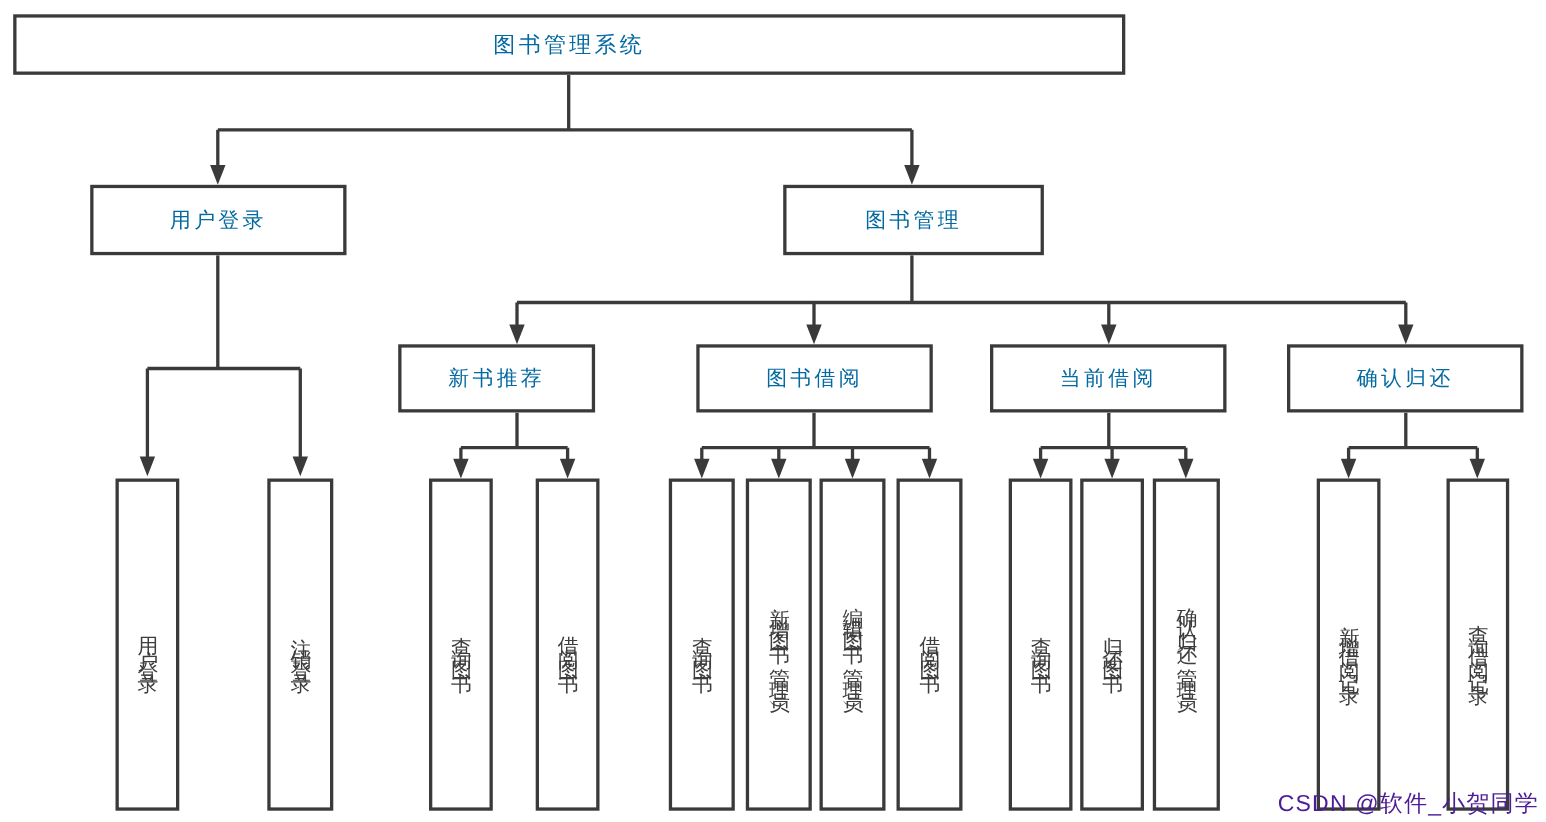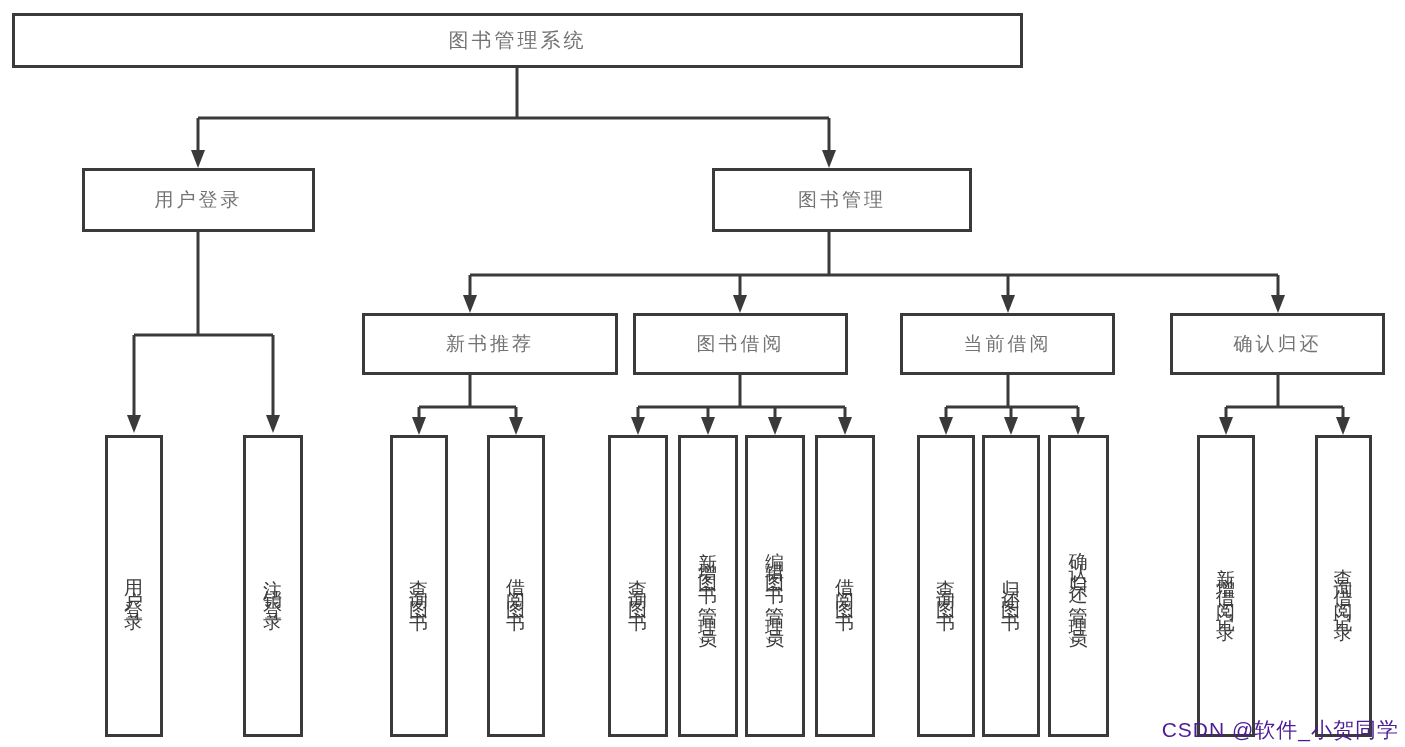--- a/index.html
+++ b/index.html
@@ -18,21 +18,21 @@
     box-sizing:border-box;
     display:flex;
     align-items:center;
     justify-content:center;
     z-index:2;
   }
   .h-label{
     font-size:19px;
     letter-spacing:3px;
     white-space:nowrap;
-    color:#737373;
+    color:#0369a1;
     font-family:Liberation Serif, serif;
   }
   .root .h-label{font-size:20px;}
   .leaf-label{
     writing-mode:vertical-rl;
     text-orientation:mixed;
     font-size:19px;
     letter-spacing:11px;
     line-height:1;
     color:#3d3d3d;
@@ -118,25 +118,25 @@
       <polygon points="1336,417 1350,417 1343,435"></polygon>
   </svg>
 
   <div class="node root" style="left:12px;top:13px;width:1011px;height:55px;">
     <span class="h-label">图书管理系统</span>
   </div>
 
   <div class="node" style="left:82px;top:168px;width:233px;height:64px;">
     <span class="h-label">用户登录</span>
   </div>
-  <div class="node" style="left:712px;top:168px;width:260px;height:64px;text-align:right;">
+  <div class="node" style="left:712px;top:168px;width:237px;height:64px;text-align:right;">
     <span class="h-label">图书管理</span>
   </div>
 
-  <div class="node" style="left:362px;top:313px;width:256px;height:62px;">
+  <div class="node" style="left:362px;top:313px;width:179px;height:62px;">
     <span class="h-label">新书推荐</span>
   </div>
   <div class="node" style="left:633px;top:313px;width:215px;height:62px;">
     <span class="h-label">图书借阅</span>
   </div>
   <div class="node" style="left:900px;top:313px;width:215px;height:62px;">
     <span class="h-label">当前借阅</span>
   </div>
   <div class="node" style="left:1170px;top:313px;width:215px;height:62px;">
     <span class="h-label">确认归还</span>

